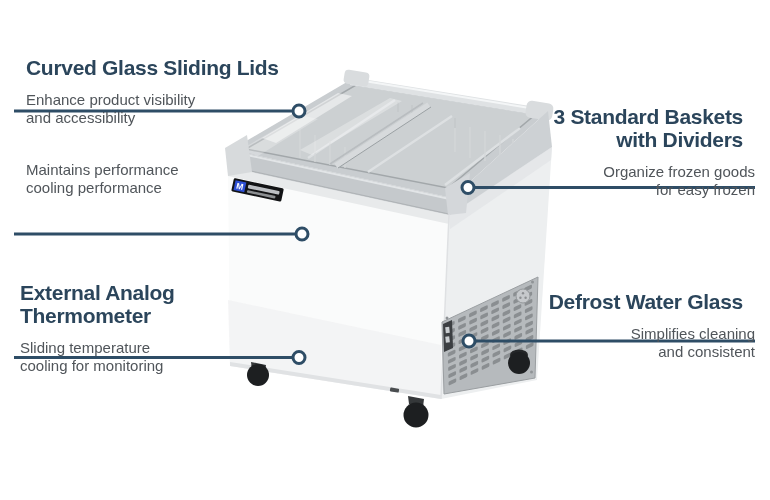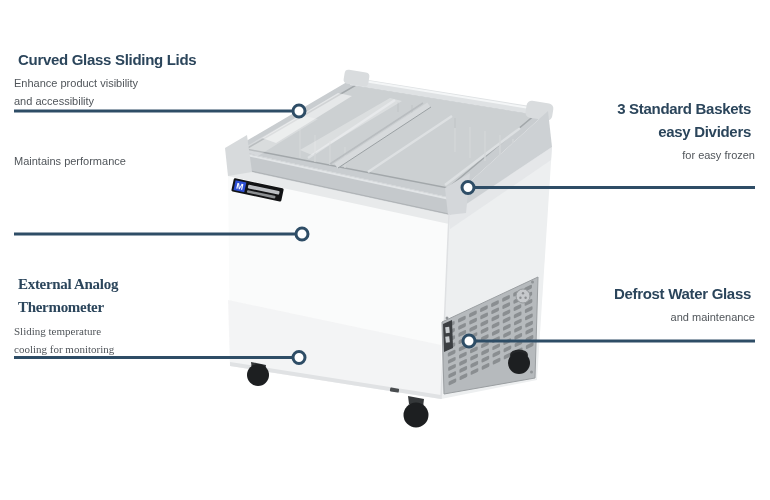--- a/index.html
+++ b/index.html
@@ -4,25 +4,25 @@
 <style>
   html,body{margin:0;padding:0;background:#ffffff;}
   .stage{
     position:relative;width:770px;height:500px;background:#ffffff;
     font-family:"Liberation Sans","DejaVu Sans",sans-serif;overflow:hidden;
   }
   .stage svg{position:absolute;left:0;top:0;}
   .callout{position:absolute;}
   .callout.right{text-align:right;}
   .callout h2{
-    margin:4px;font-size:15px;line-height:23px;font-weight:bold;
+    margin:12px;font-size:21px;line-height:23px;font-weight:bold;
     letter-spacing:-0.3px;color:var(--title-color,#2b455b);
   }
   .callout p{
-    margin:3px 0 0 0;font-size:11px;line-height:17.5px;
+    margin:3px 0 0 12px;font-size:15px;line-height:17.5px;
     color:var(--desc-color,#50555a);
   }
   .callout .ln{display:block;white-space:nowrap;}
 </style>
 </head>
 <body>
 
 <div class="stage" style="--title-color: #2b455b; --desc-color: #50555a; background: rgb(255, 255, 255);">
 
   <svg width="770" height="500" viewBox="0 0 770 500">
@@ -231,46 +231,49 @@
         <span class="ln">Enhance product visibility</span>
         <span class="ln">and accessibility</span>
       </p>
   </div>
 
   <div class="callout left" style="left:14px;top:149px;">
     <h2>
       </h2>
     <p>
         <span class="ln">Maintains performance</span>
-      </p>
-  </div>
-
-  <div class="callout left" style="left:14px;top:269px;font-family:Liberation Serif, serif;">
+        <span class="ln">cooling performance</span>
+      </p>
+  </div>
+
+  <div class="callout left" style="left:8px;top:269px;">
     <h2>
         <span class="ln">External Analog</span>
         <span class="ln">Thermometer</span>
       </h2>
     <p>
         <span class="ln">Sliding temperature</span>
         <span class="ln">cooling for monitoring</span>
       </p>
   </div>
 
   <div class="callout right" style="right:15px;top:93px;">
     <h2>
         <span class="ln">3 Standard Baskets</span>
-        <span class="ln">easy Dividers</span>
-      </h2>
-    <p>
+        <span class="ln">with Dividers</span>
+      </h2>
+    <p>
+        <span class="ln">Organize frozen goods</span>
         <span class="ln">for easy frozen</span>
       </p>
   </div>
 
   <div class="callout right" style="right:15px;top:278px;">
     <h2>
         <span class="ln">Defrost Water Glass</span>
       </h2>
     <p>
-        <span class="ln">and maintenance</span>
+        <span class="ln">Simplifies cleaning</span>
+        <span class="ln">and consistent</span>
       </p>
   </div>
 
 </div>
 
 </body></html>

